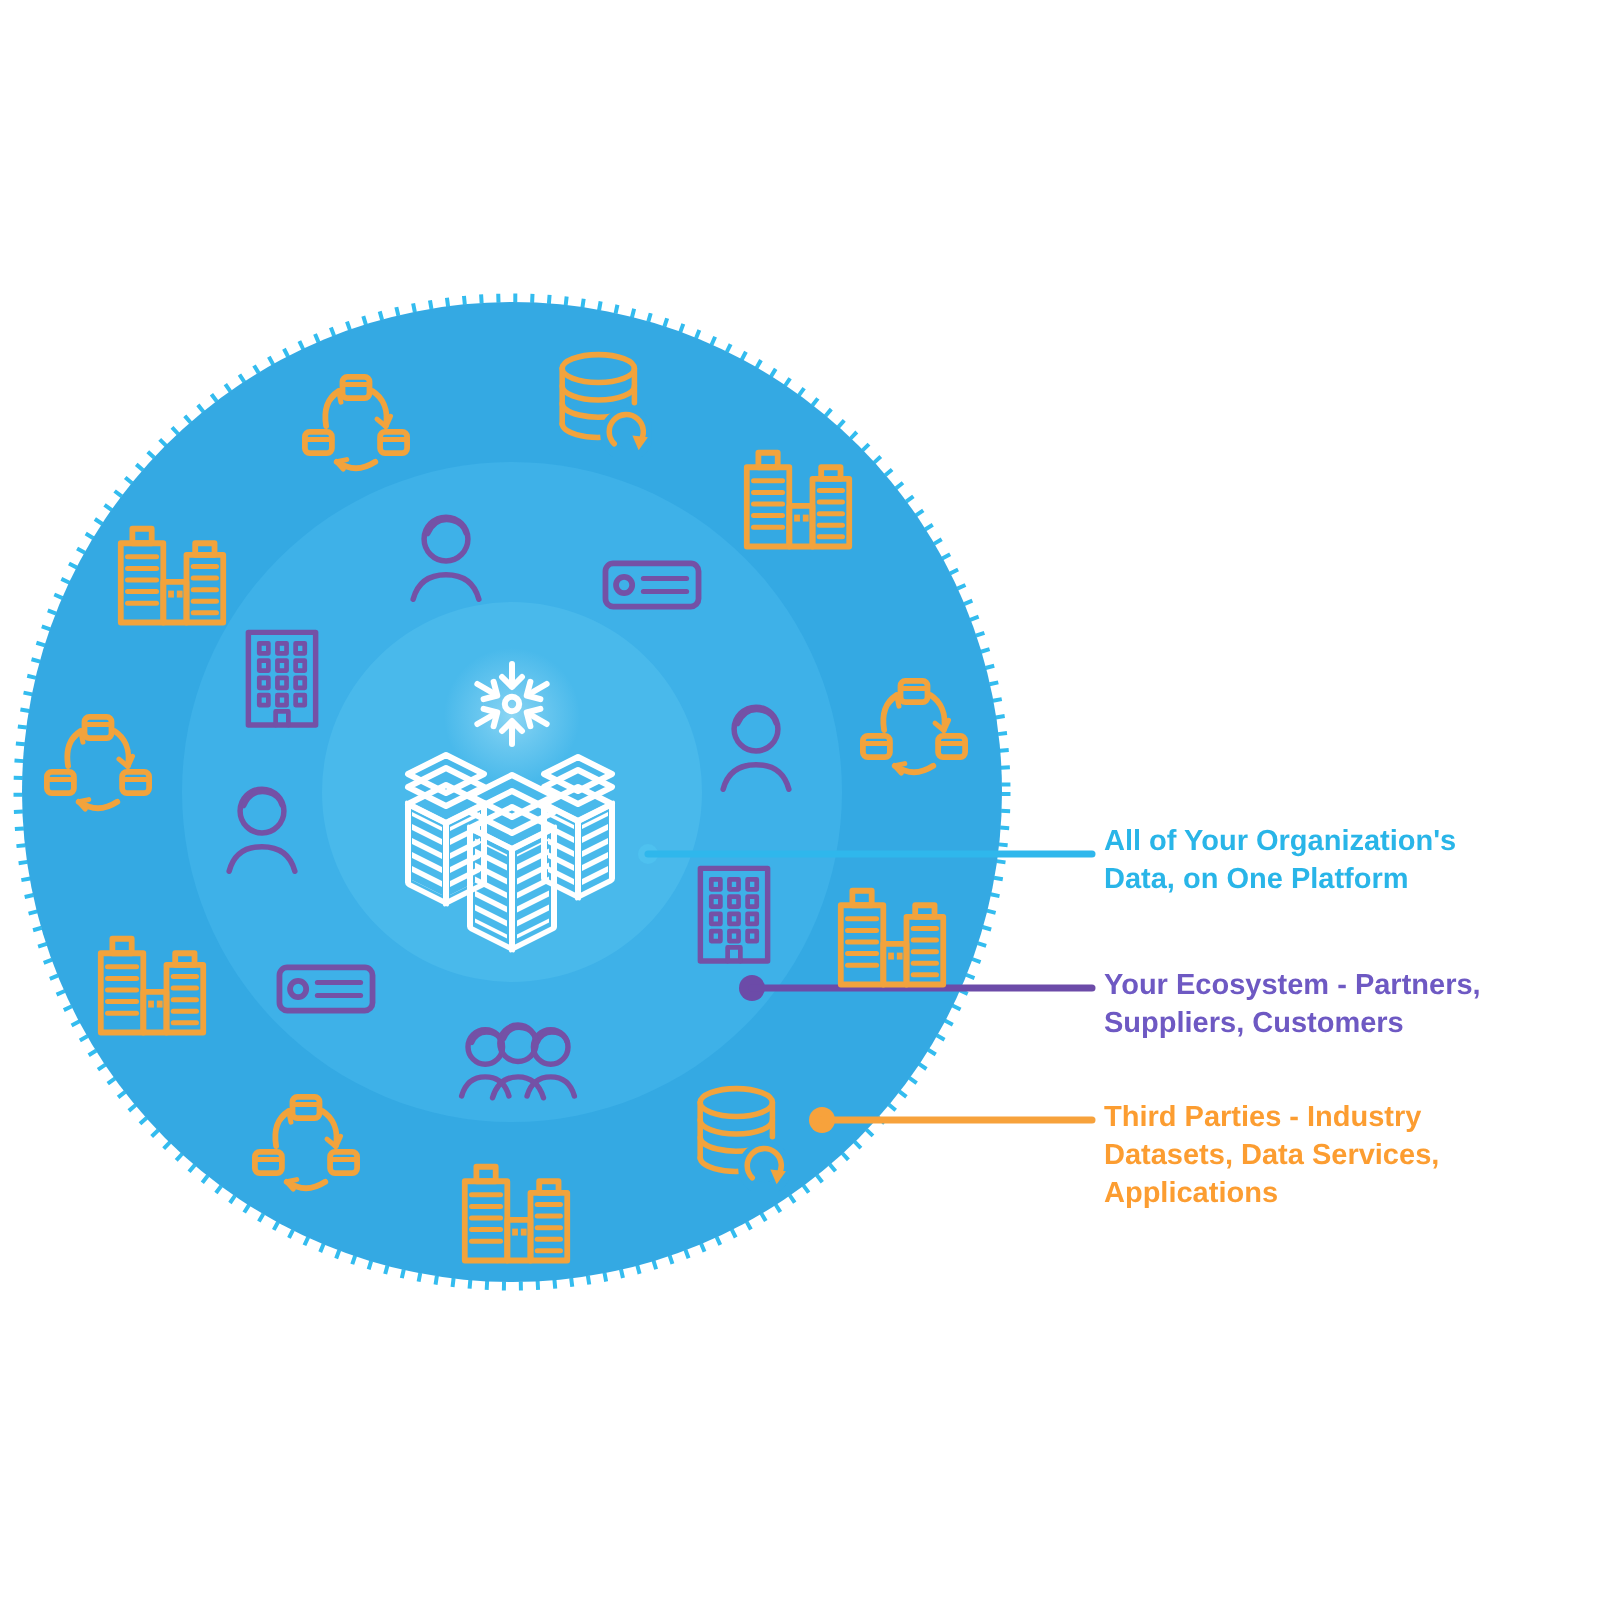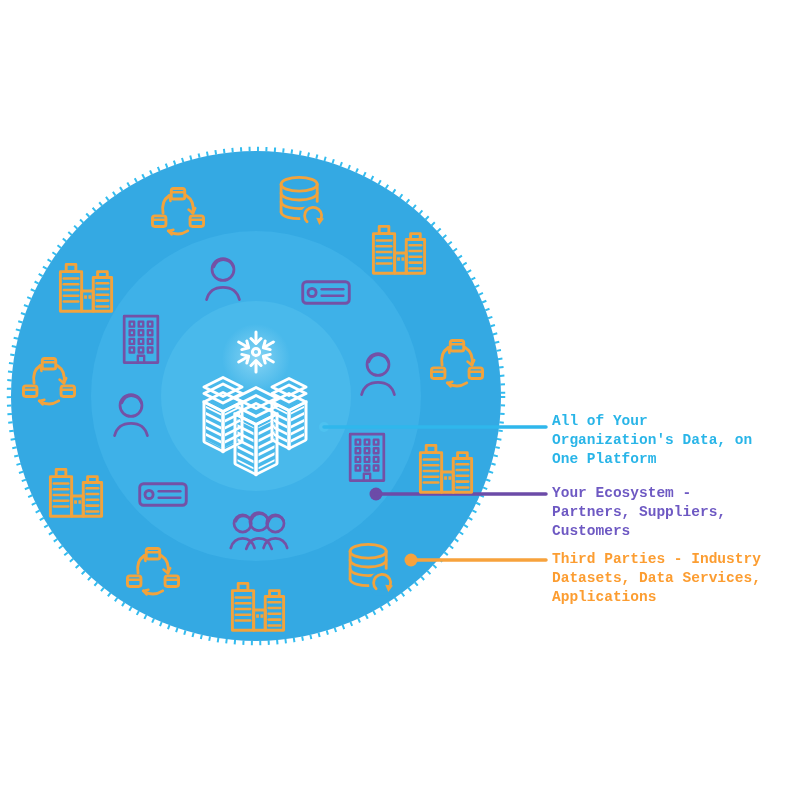--- a/index.html
+++ b/index.html
@@ -1,17 +1,17 @@
 <!DOCTYPE html>
 <html><head>
 <meta charset="utf-8">
 <style>
   html,body{margin:0;padding:0;background:#ffffff;}
   #stage{position:relative;width:800px;height:800px;background:#ffffff;overflow:hidden;
-         font-family:Liberation Mono, monospace;}
+         font-family:Liberation Sans, sans-serif;}
   #base-svg{position:absolute;left:0;top:0;}
   #icon-layer{position:absolute;left:0;top:0;width:800px;height:800px;}
   .icon{position:absolute;line-height:0;}
   .icon svg{display:block;overflow:visible;}
   .icon.orange{color:#F2A33C;}
   .icon.purple{color:#7451A6;}
   .ic-stroke{fill:none;stroke:currentColor;stroke-width:3;stroke-linecap:round;stroke-linejoin:round;}
   .ic-thin{fill:none;stroke:currentColor;stroke-width:2.6;stroke-linecap:round;stroke-linejoin:round;}
   .ic-fill{fill:currentColor;stroke:none;}
   #center-art{position:absolute;left:196px;top:326px;}

